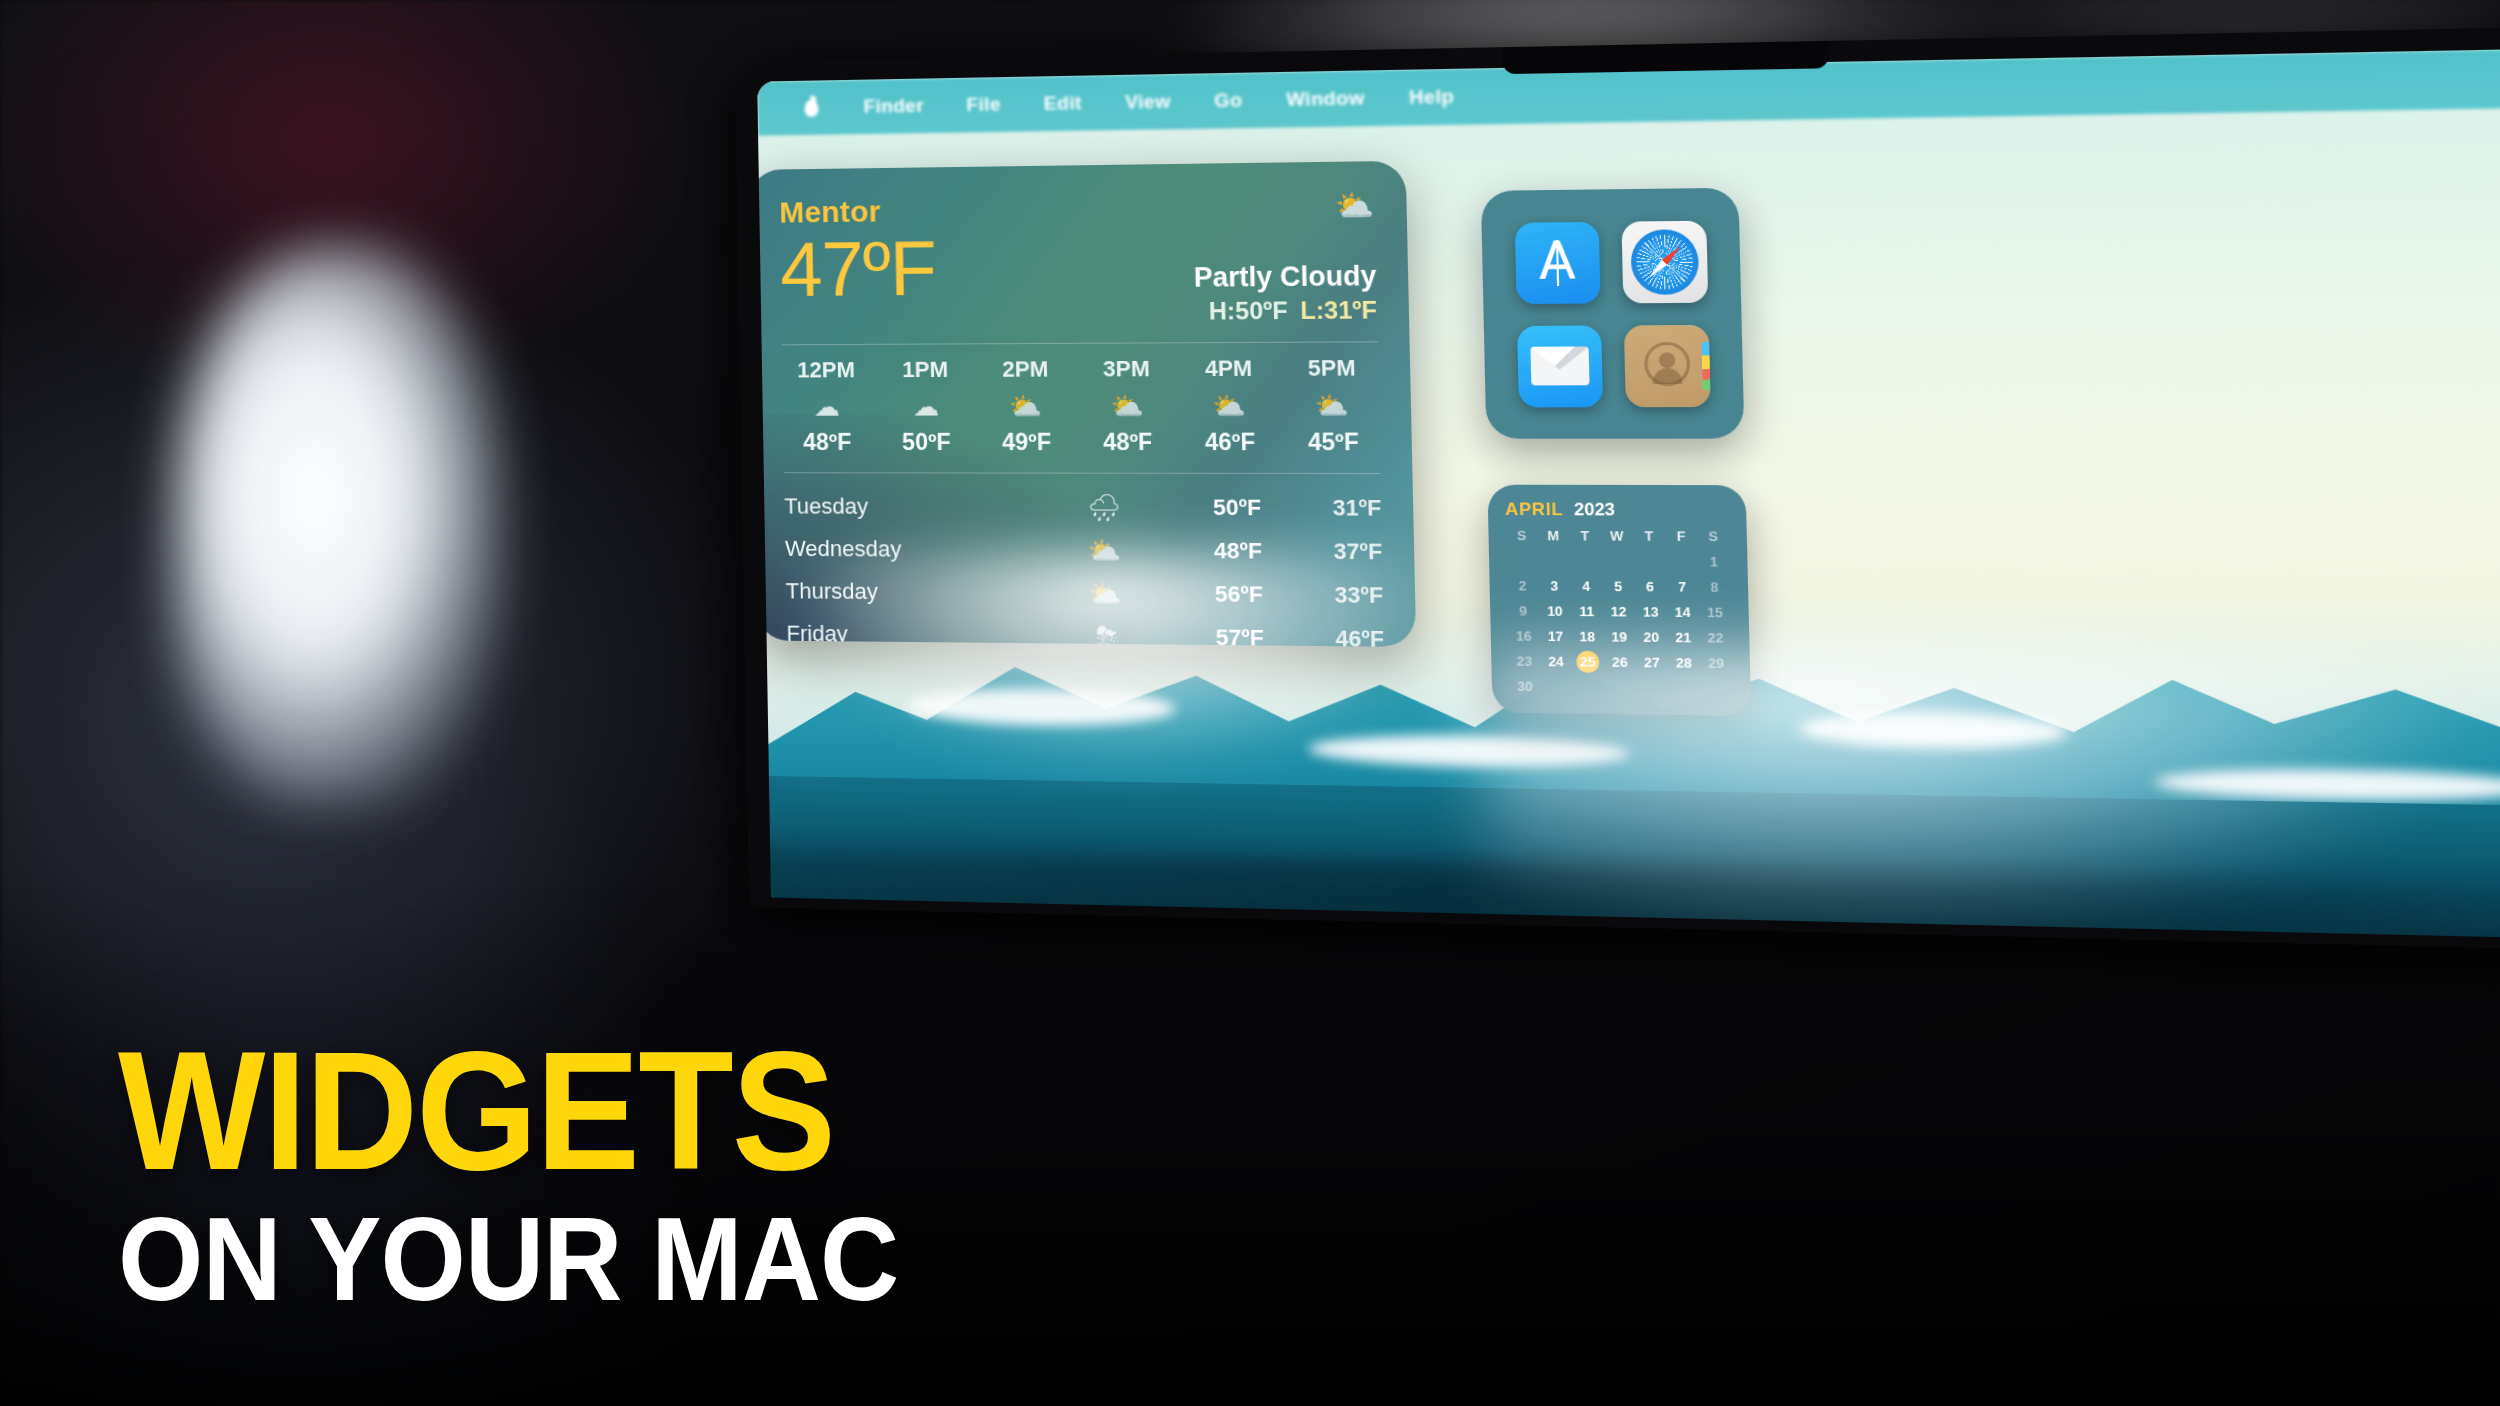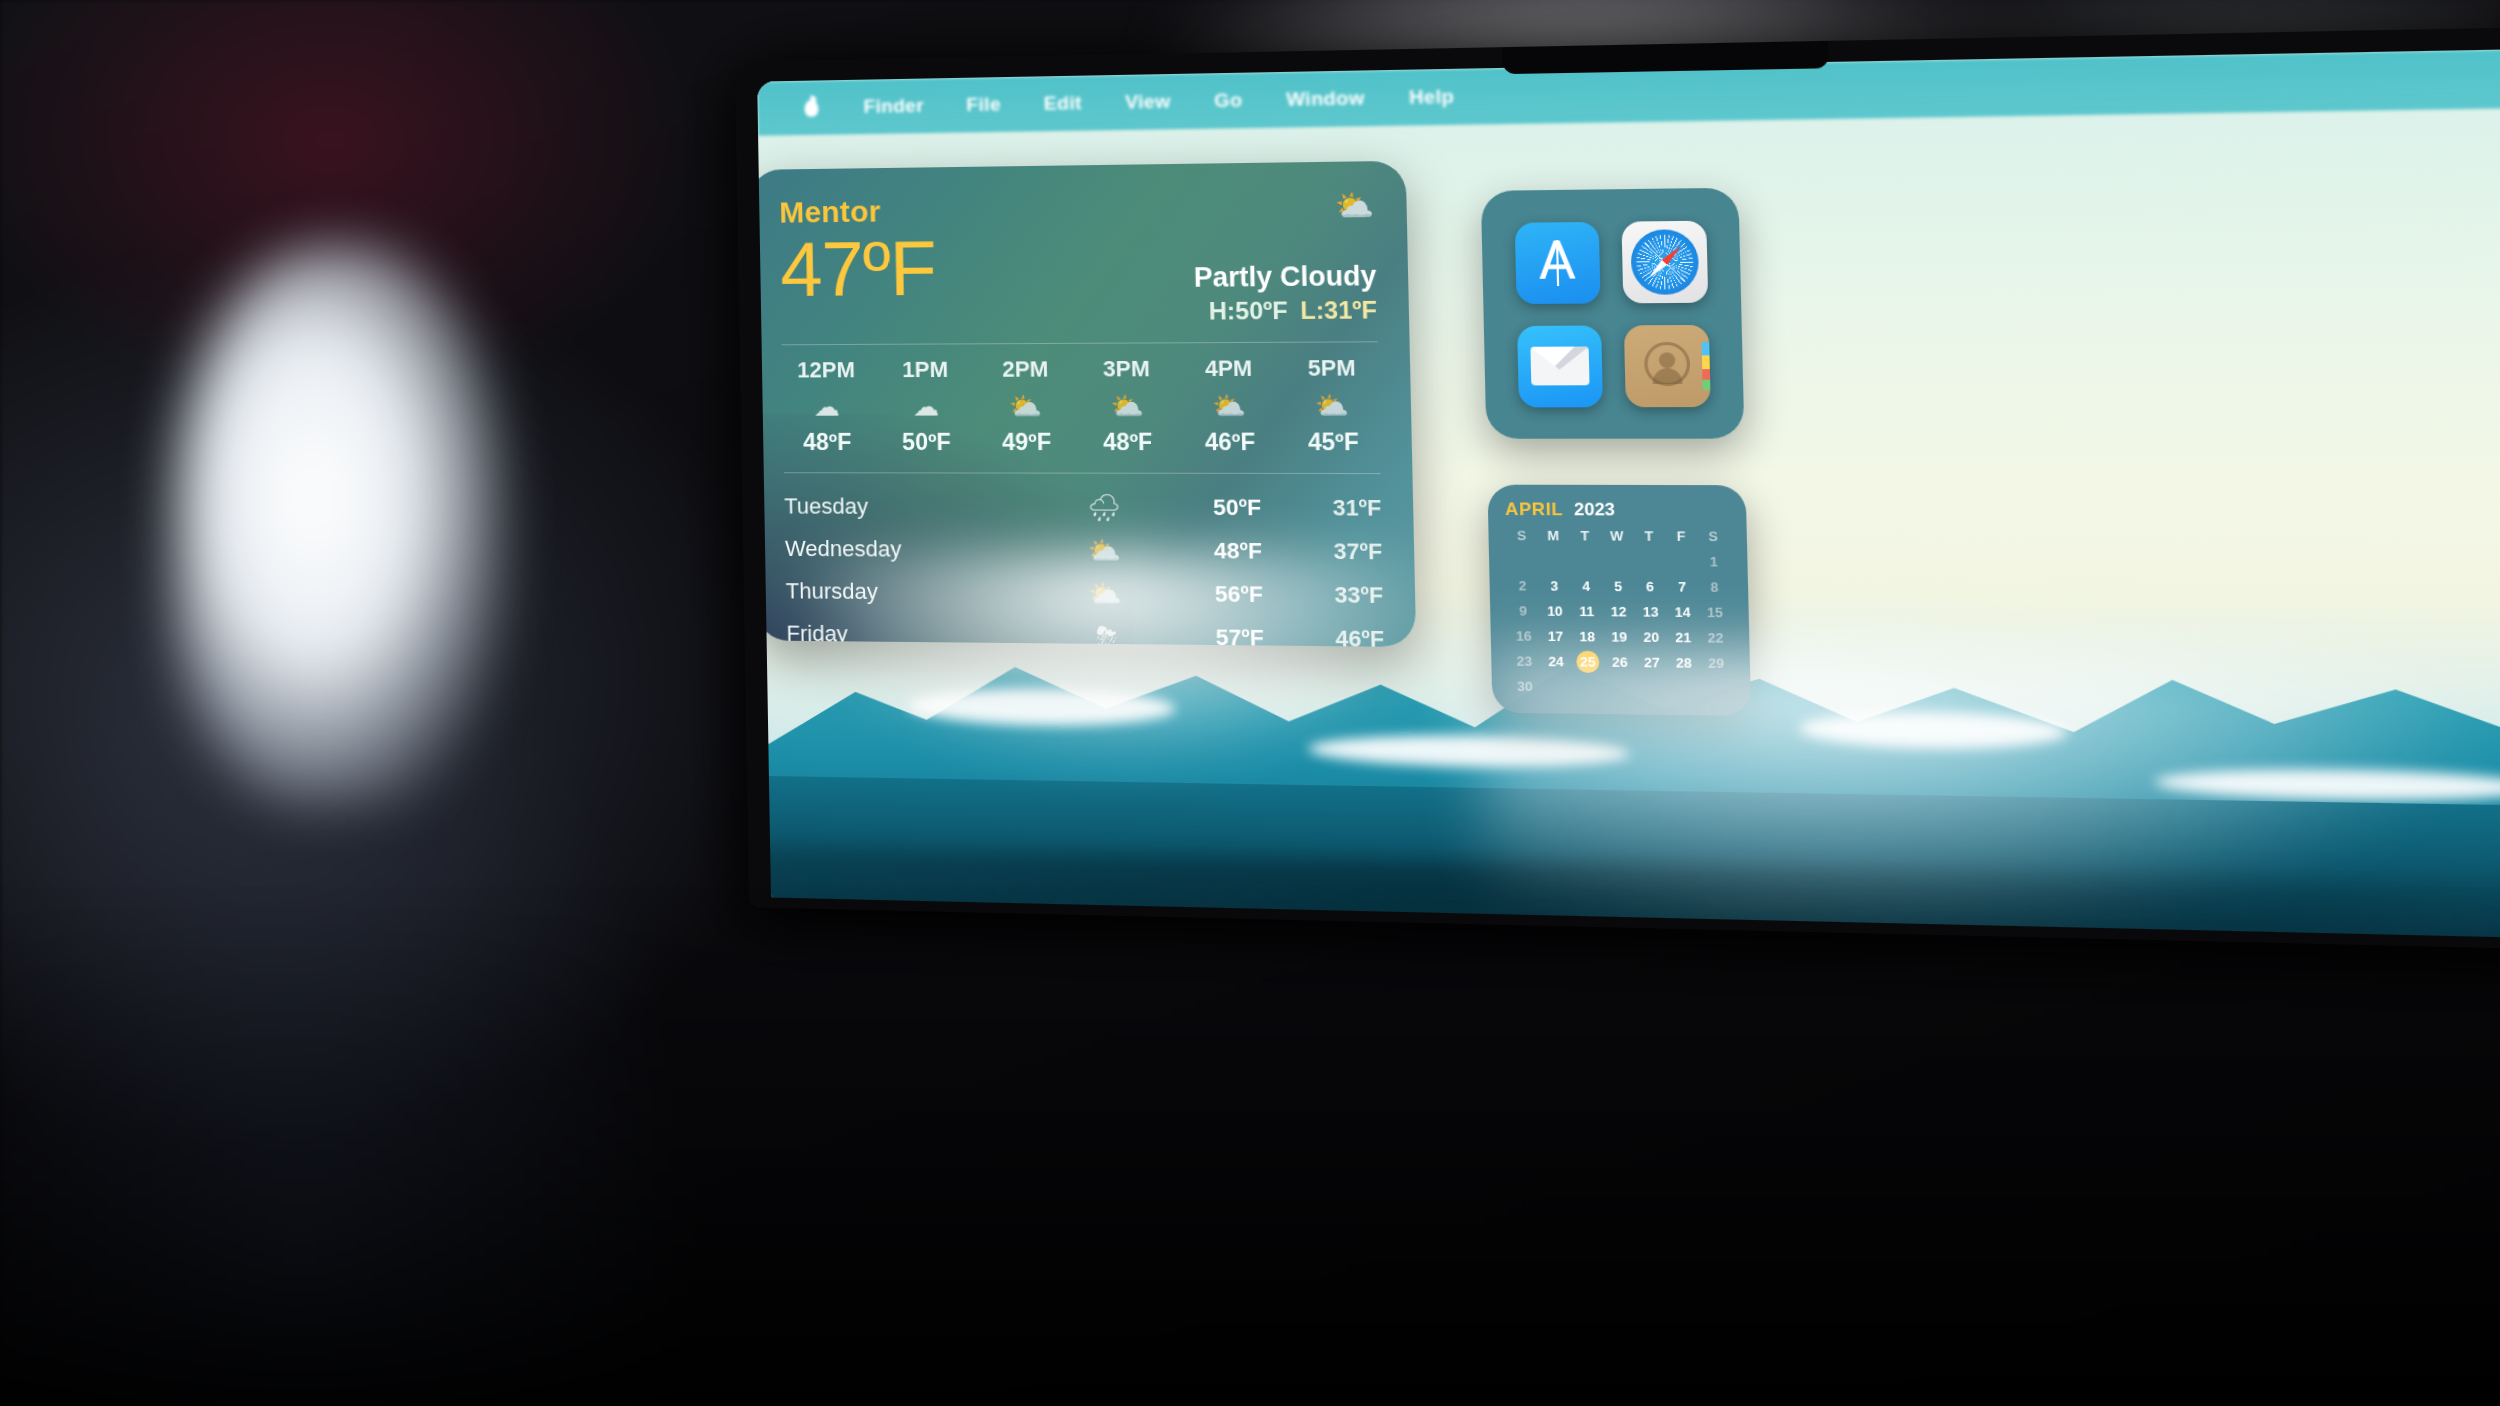--- a/index.html
+++ b/index.html
@@ -453,13 +453,17 @@
         </div>
 
         <div class="spill"></div>
         <div class="spill2"></div>
       </div>
     </div>
   </div>
 
   <div class="bg-bottom"></div>
 
+  <div class="titleblock">
+    <div class="t1">WIDGETS</div>
+    <div class="t2">ON YOUR MAC</div>
+  </div>
 </div>
 
 </body></html>

